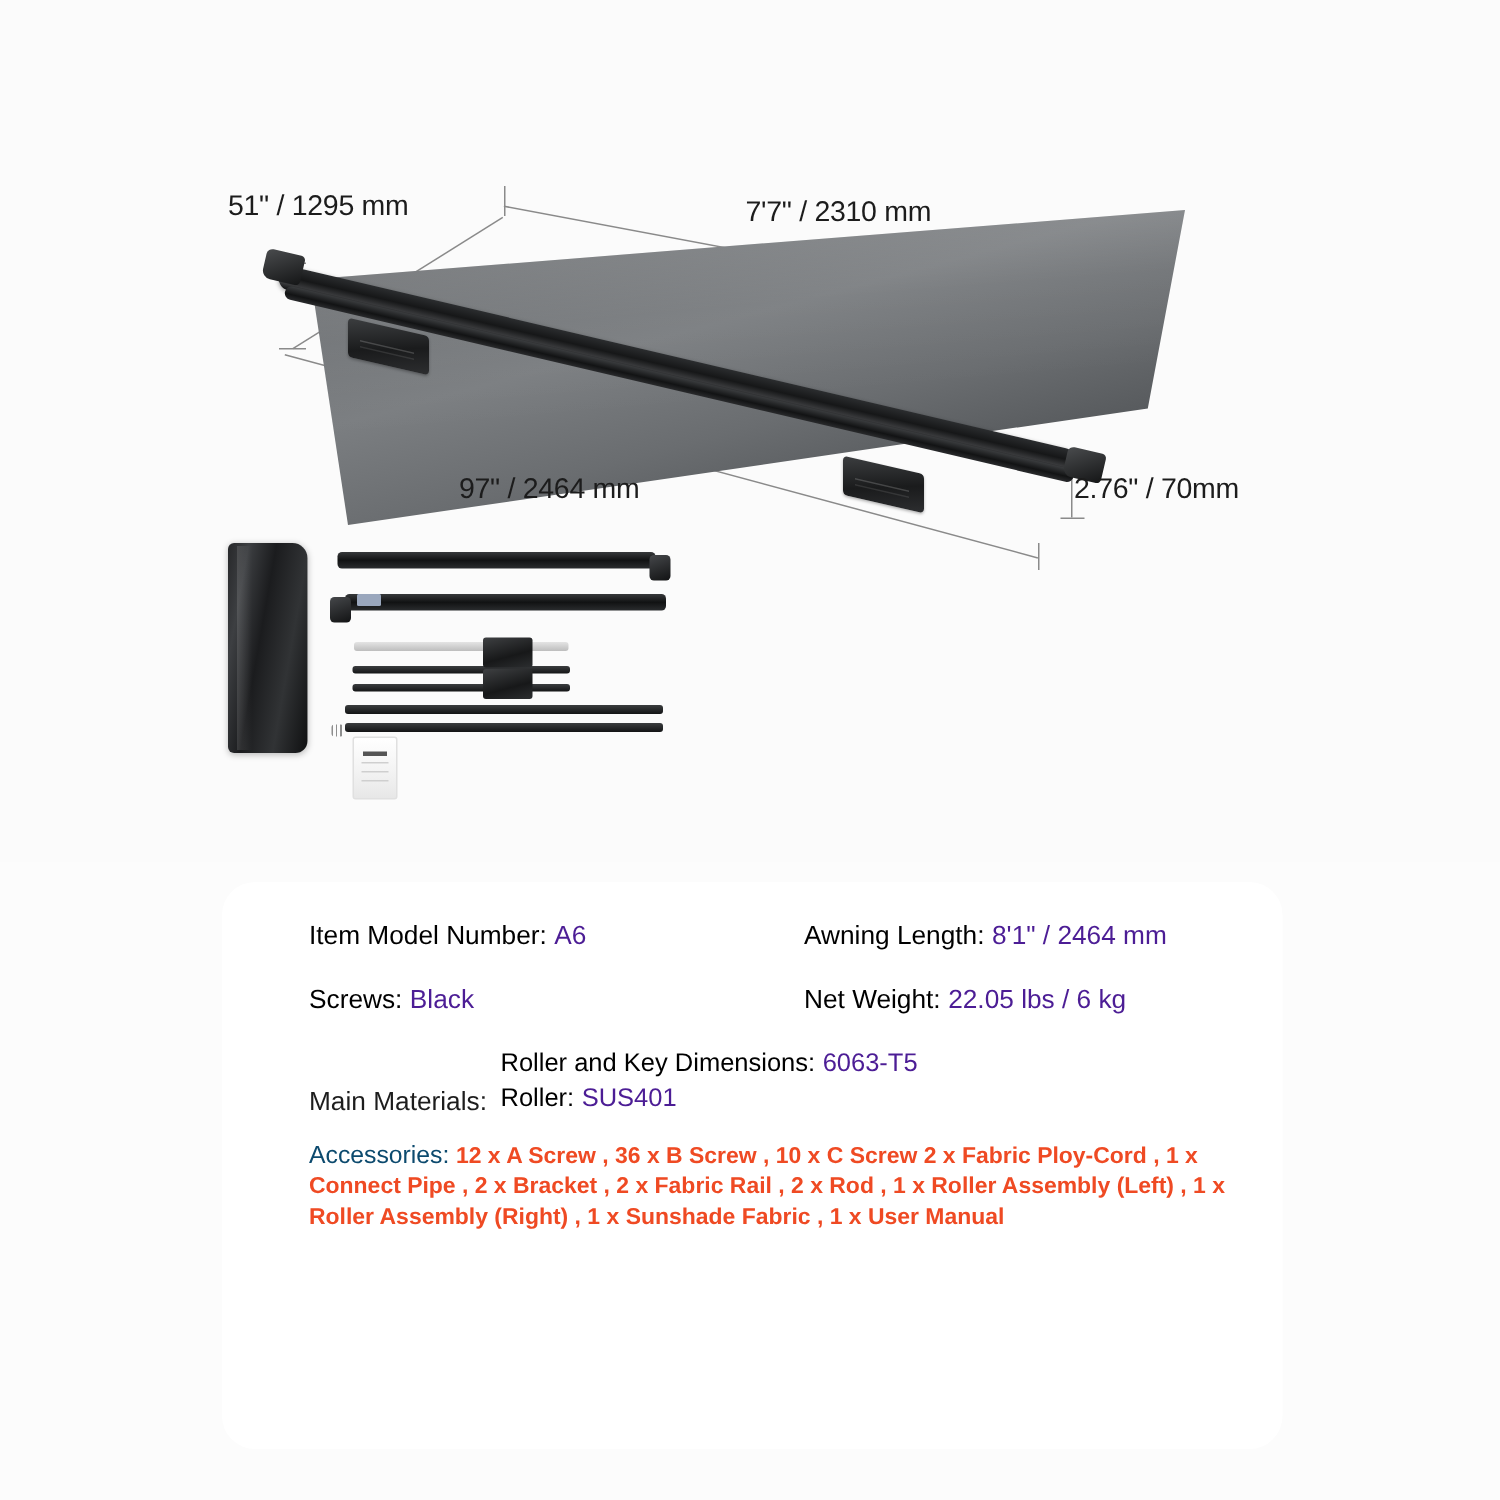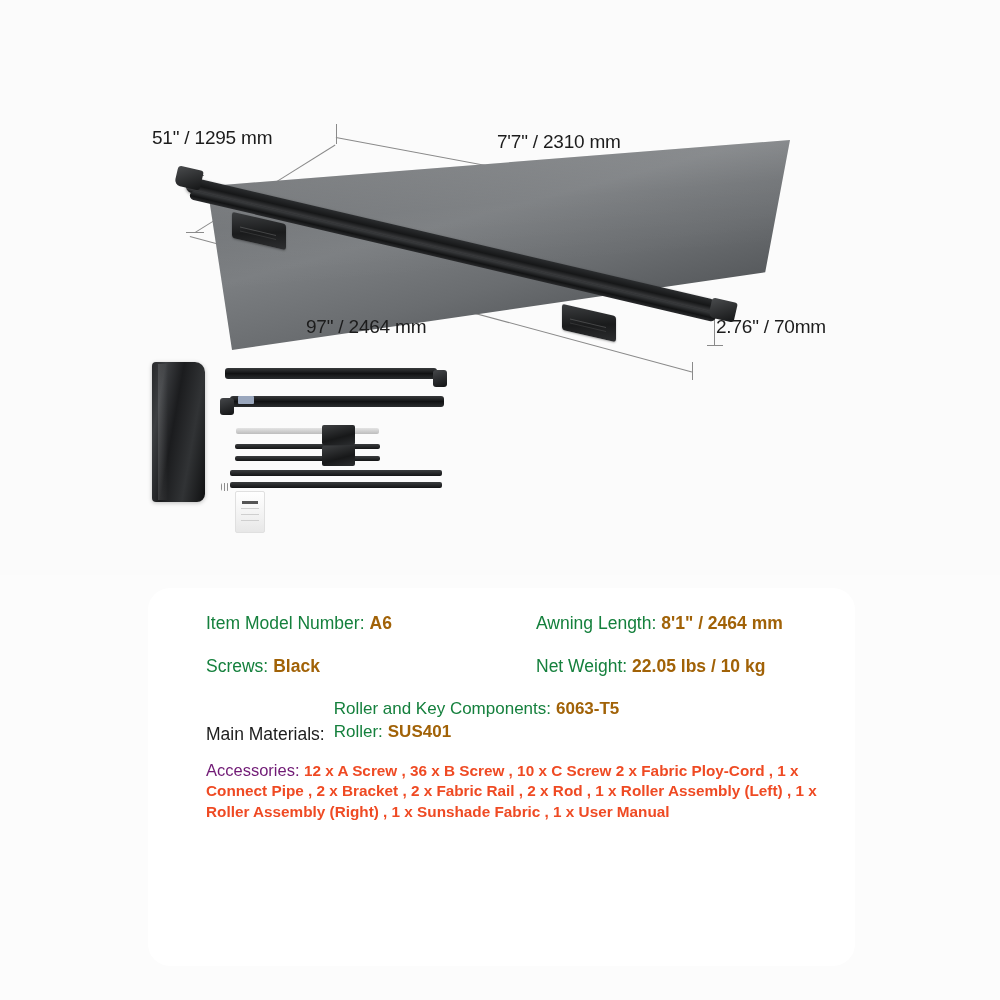--- a/index.html
+++ b/index.html
@@ -250,40 +250,40 @@
     align-items: baseline;
     margin-bottom: 22px;
   }
   .col2 {
     display: flex;
     width: 100%;
   }
   .col-left  { width: 330px; flex: none; }
   .col-right { flex: 1; }
   .lbl {
-    color: #15803d;
+    color: #000000;
     font-size: 17.5px;
     font-family: "Liberation Sans", sans-serif;
     white-space: nowrap;
   }
   .val {
-    color: #a16207;
+    color: #4c1d95;
     font-size: 17.5px;
-    font-weight: bold;
+    font-weight: normal;
     font-family: "Liberation Sans", sans-serif;
     white-space: nowrap;
     margin-left: 5px;
   }
   .mat-row { display: flex; align-items: flex-end; margin-bottom: 16px; }
   .mat-lbl { color: #1d1d1d; font-size: 17.5px; white-space: nowrap; padding-top: 0; }
   .mat-list { margin-left: 9px; }
   .mat-line { margin-bottom: 3px; white-space: nowrap; }
   .mat-line .lbl, .mat-line .val { font-size: 17px; }
   .acc-block { margin-top: 6px; }
-  .acc-head { color: #701a75; font-size: 16.5px; }
+  .acc-head { color: #0c4a6e; font-size: 16.5px; }
   .acc-text {
     color: #ef4a23;
     font-size: 15.3px;
     font-weight: bold;
     line-height: 1.33;
     width: 625px;
   }
 </style>
 </head>
 <body>
@@ -357,31 +357,31 @@
         <div class="col-right">
           <span class="lbl">Awning Length:</span><span class="val">8'1" / 2464 mm</span>
         </div>
       </div>
 
       <div class="row col2">
         <div class="col-left">
           <span class="lbl">Screws:</span><span class="val">Black</span>
         </div>
         <div class="col-right">
-          <span class="lbl">Net Weight:</span><span class="val">22.05 lbs / 10 kg</span>
+          <span class="lbl">Net Weight:</span><span class="val">22.05 lbs / 6 kg</span>
         </div>
       </div>
 
 
 
       <div class="mat-row">
         <span class="mat-lbl">Main Materials:</span>
         <div class="mat-list">
           <div class="mat-line">
-            <span class="lbl">Roller and Key Components:</span><span class="val">6063-T5</span>
+            <span class="lbl">Roller and Key Dimensions:</span><span class="val">6063-T5</span>
           </div>
           <div class="mat-line">
             <span class="lbl">Roller:</span><span class="val">SUS401</span>
           </div>
         </div>
       </div>
 
       <div class="acc-block">
         <span class="acc-head">Accessories:</span>
         <span class="acc-text">12 x A Screw , 36 x B Screw , 10 x C Screw 2 x Fabric Ploy-Cord , 1 x Connect Pipe , 2 x Bracket , 2 x Fabric Rail , 2 x Rod , 1 x Roller Assembly (Left) , 1 x Roller Assembly (Right) , 1 x Sunshade Fabric , 1 x User Manual</span>

